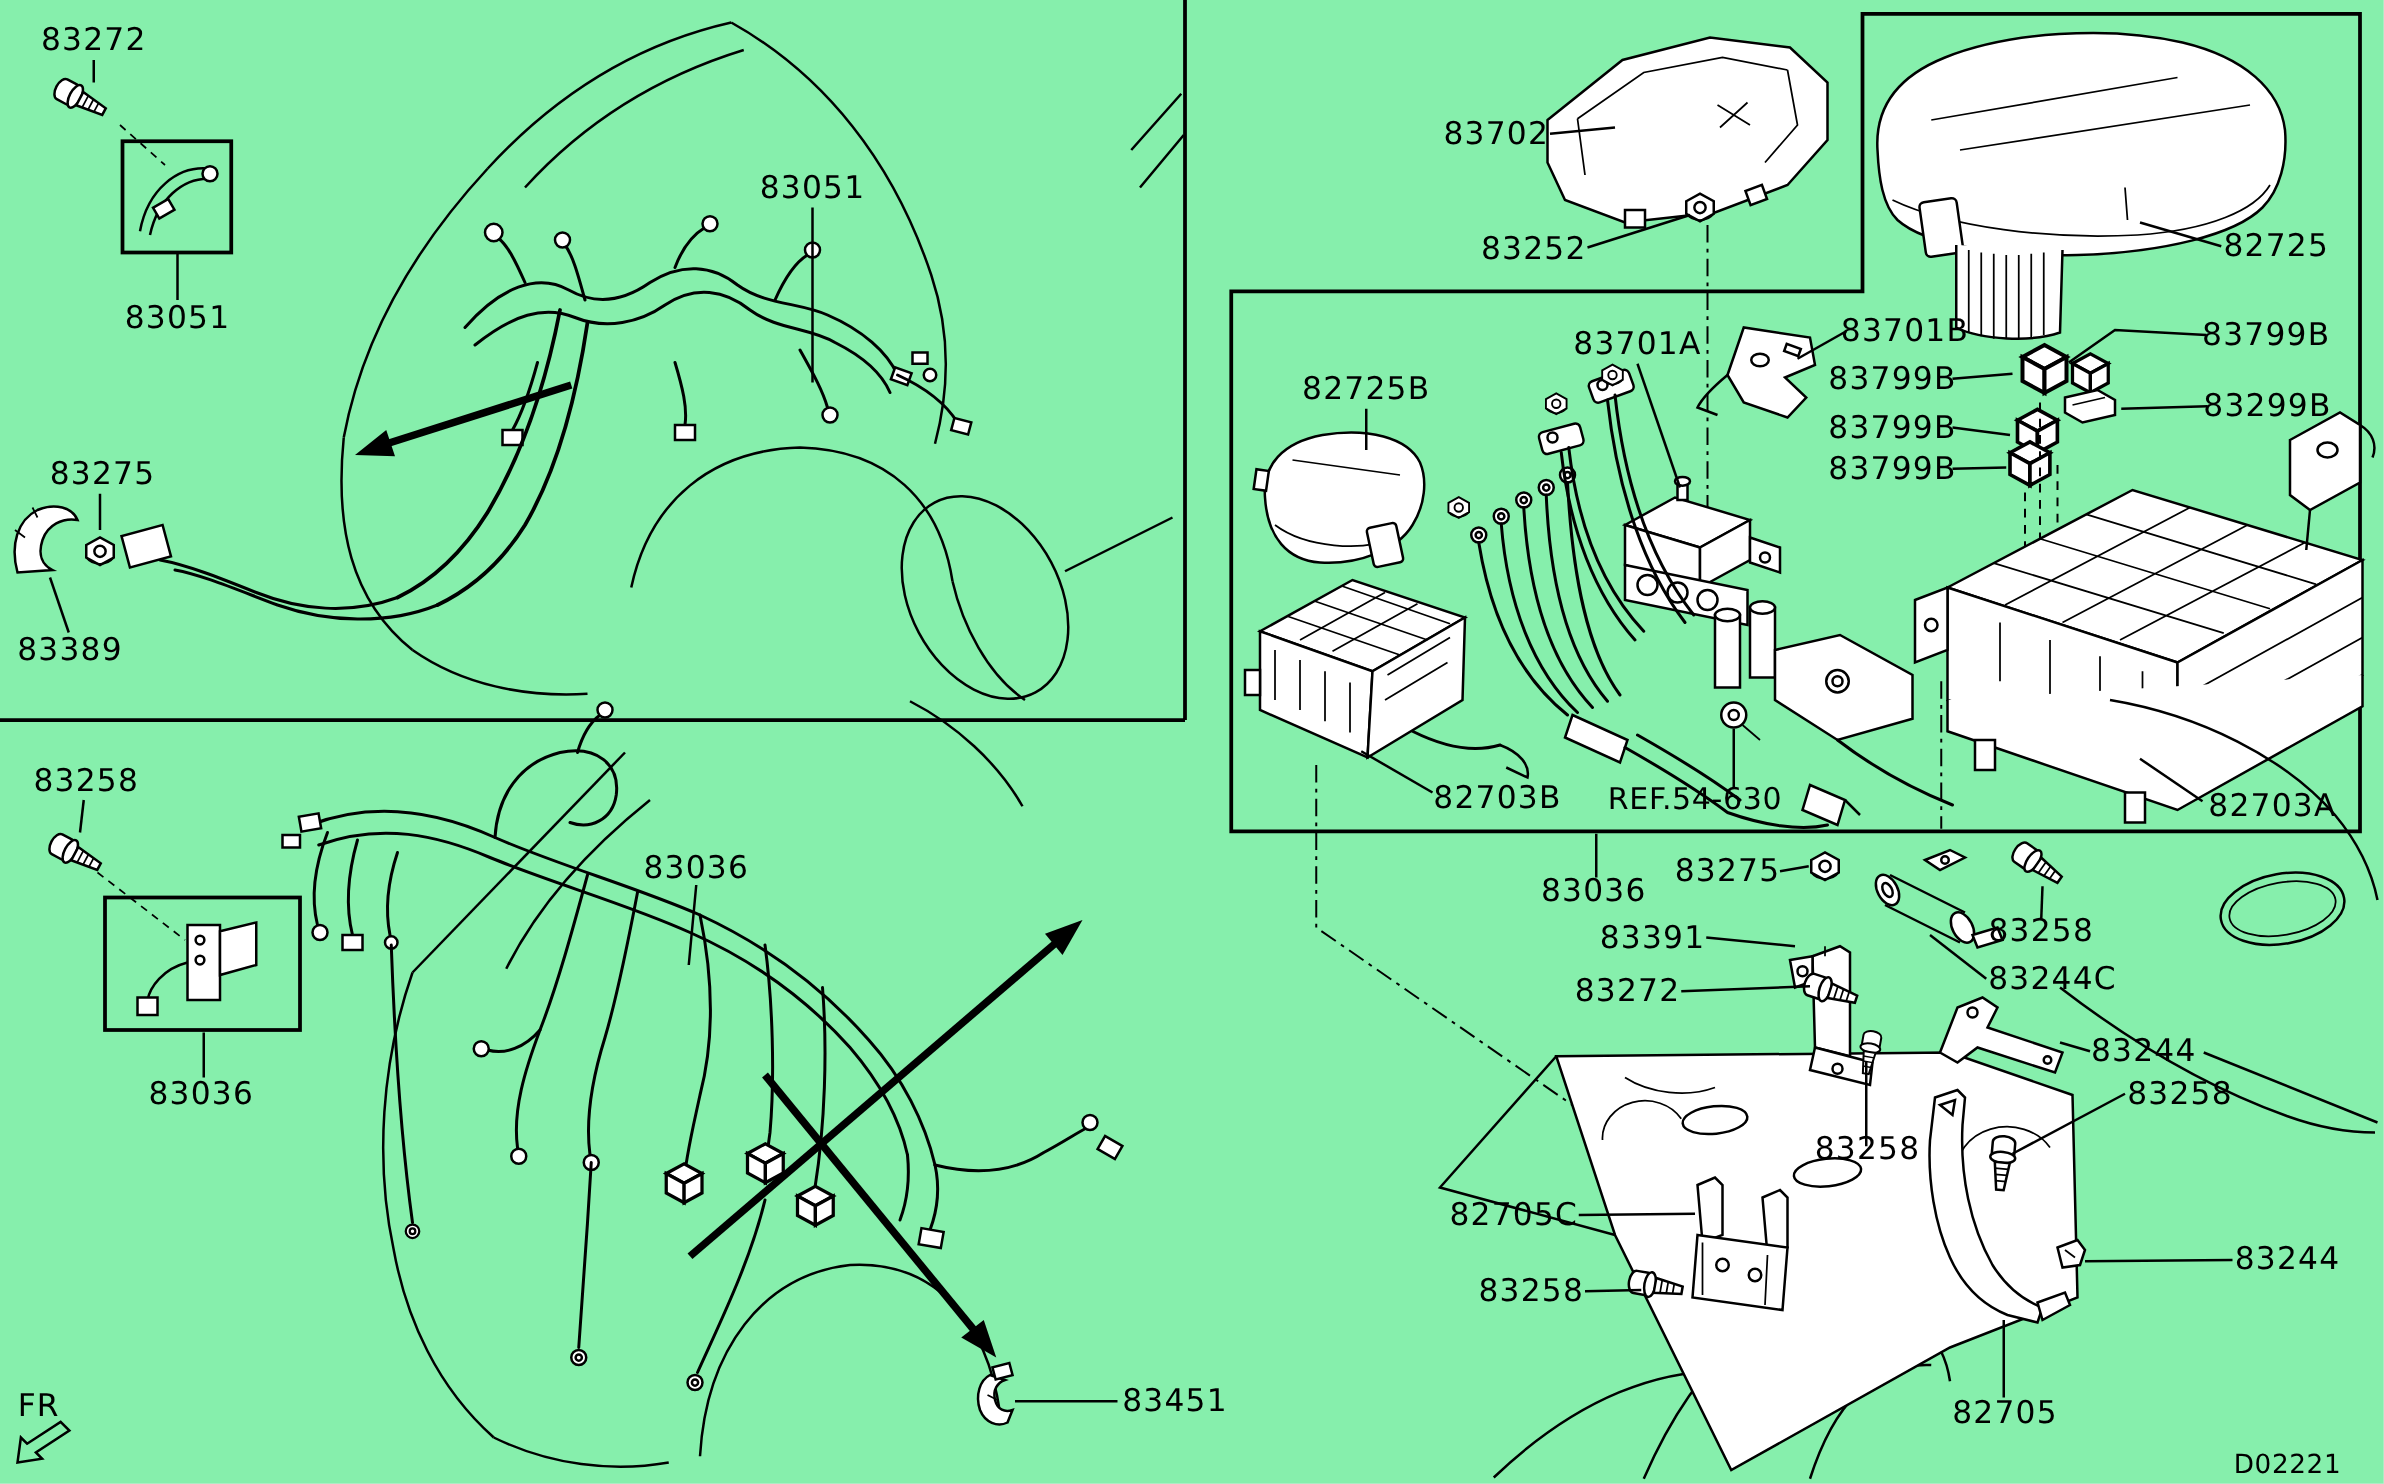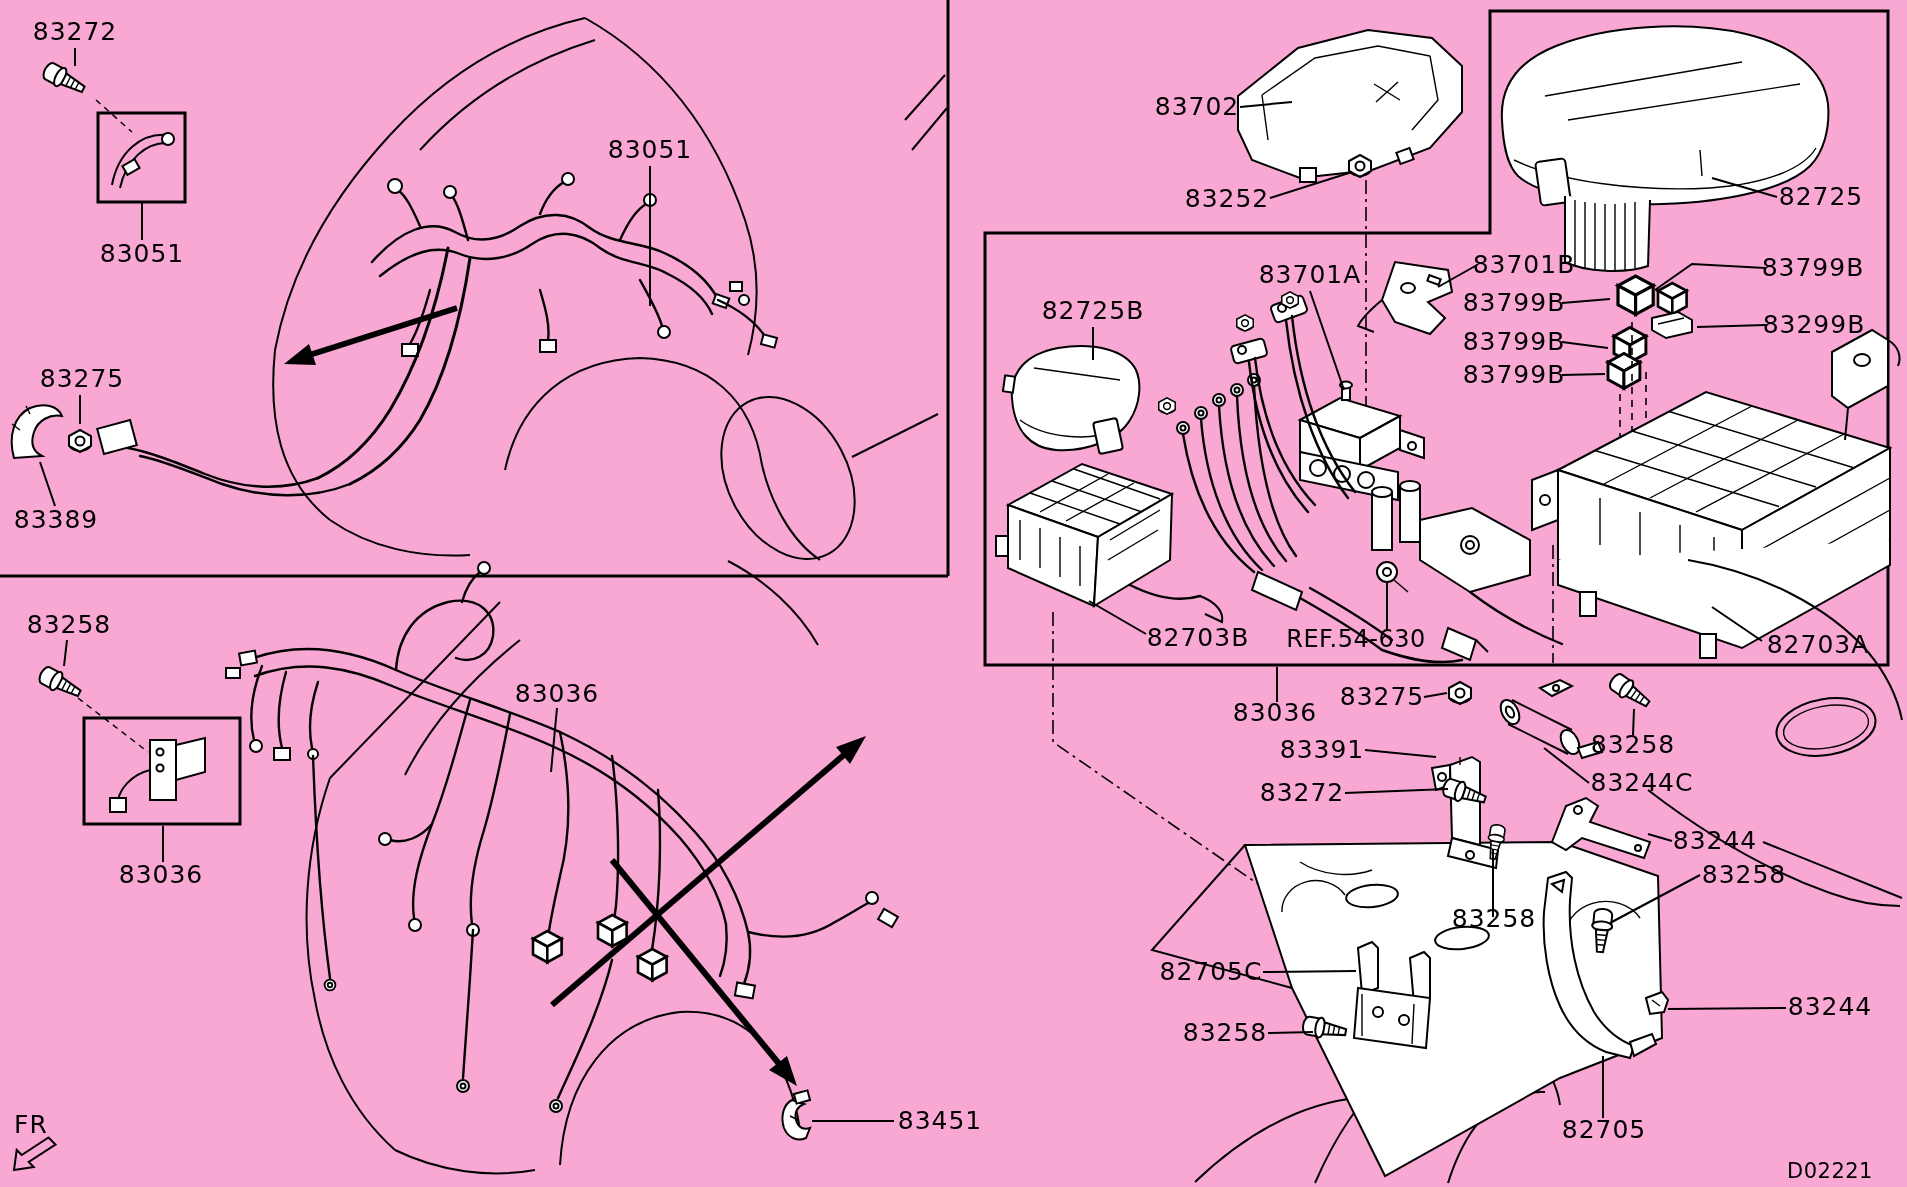--- a/index.html
+++ b/index.html
@@ -1,16 +1,16 @@
 <!DOCTYPE html>
 <html><head>
 <meta charset="utf-8">
 <style>
   html,body{margin:0;padding:0;background:#e8e8e8;}
-  .page{width:1907px;height:1187px;position:relative;background:#f9a8d4;margin:0 auto;overflow:hidden;}
+  .page{width:1907px;height:1187px;position:relative;background:#86efac;margin:0 auto;overflow:hidden;}
   svg{position:absolute;left:0;top:0;}
   .lbl{font-family:"DejaVu Sans","Liberation Sans",sans-serif;font-size:25px;letter-spacing:1px;fill:#000;}
   .lbl-small{font-family:"DejaVu Sans","Liberation Sans",sans-serif;font-size:21px;letter-spacing:0.5px;fill:#000;}
   .lbl-ref{font-family:"DejaVu Sans","Liberation Sans",sans-serif;font-size:24px;letter-spacing:0.5px;fill:#000;}
   .ln{stroke:#000;stroke-width:2;fill:none;}
   .ln3{stroke:#000;stroke-width:3;fill:none;}
   .part{stroke:#000;stroke-width:2;fill:#fff;}
   .thin{stroke:#000;stroke-width:1.4;fill:none;}
   .harness{stroke:#000;stroke-width:2.4;fill:none;stroke-linecap:round;}
   .trunk{stroke:#000;stroke-width:3;fill:none;stroke-linecap:round;}

